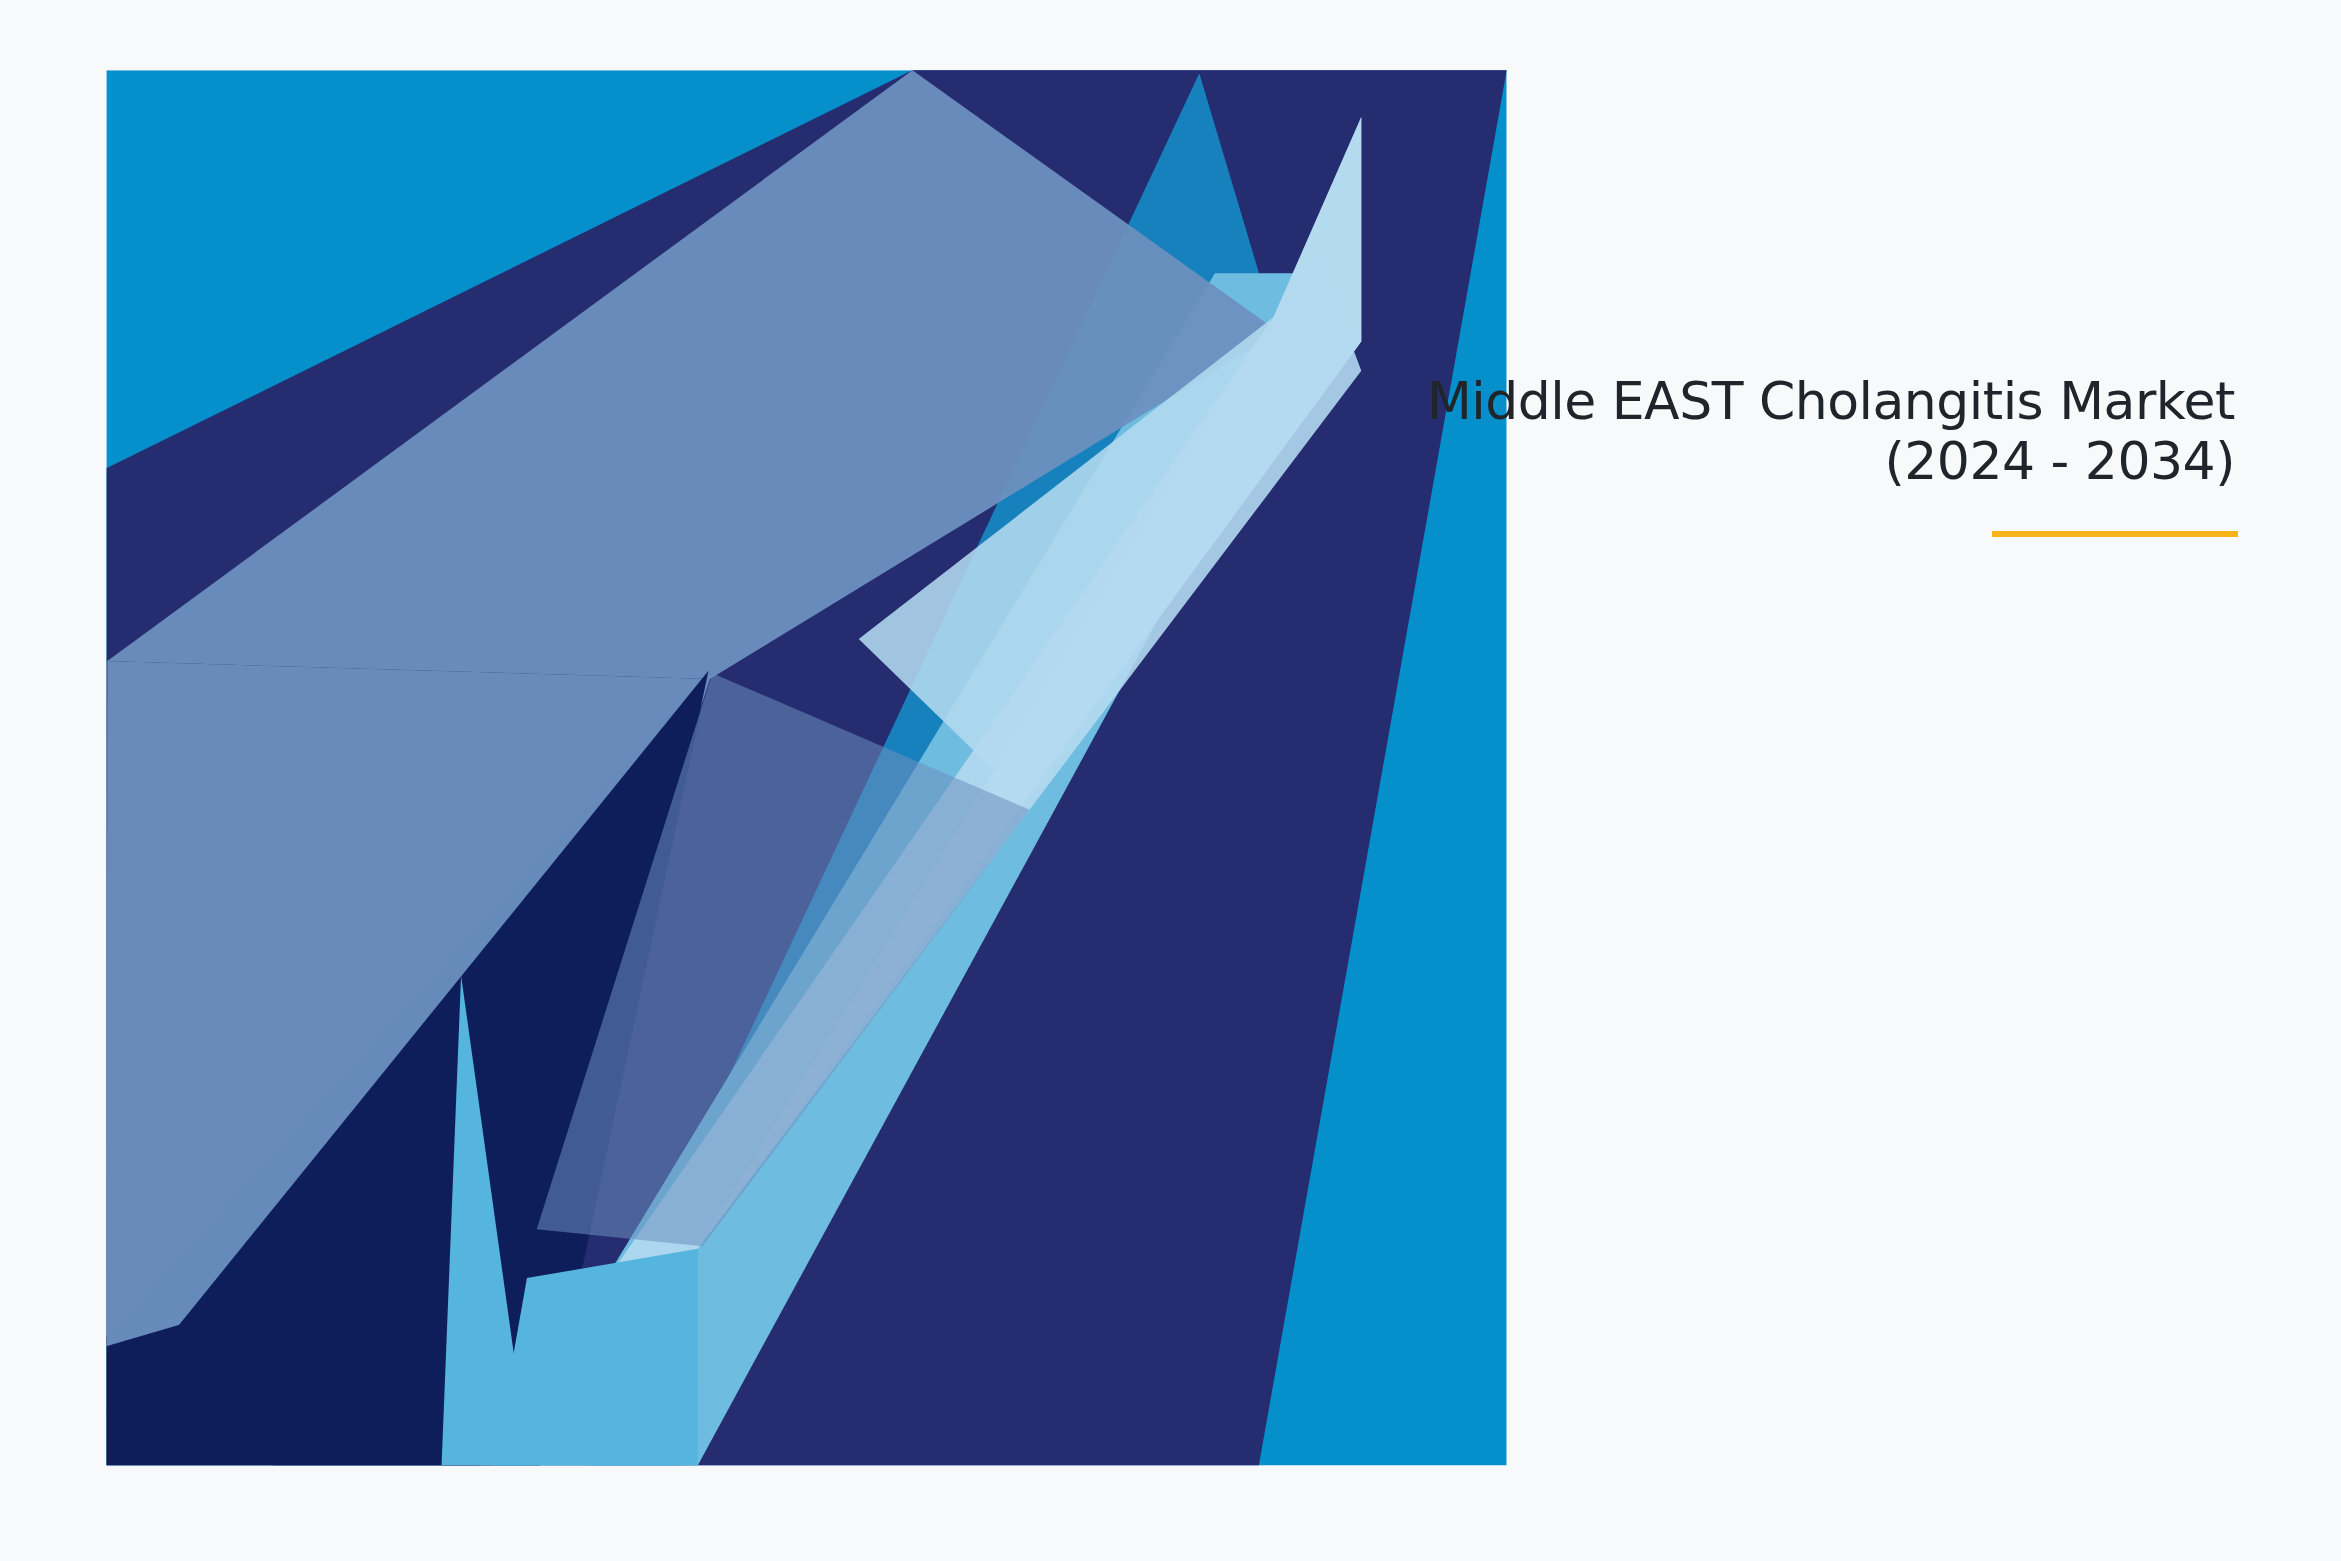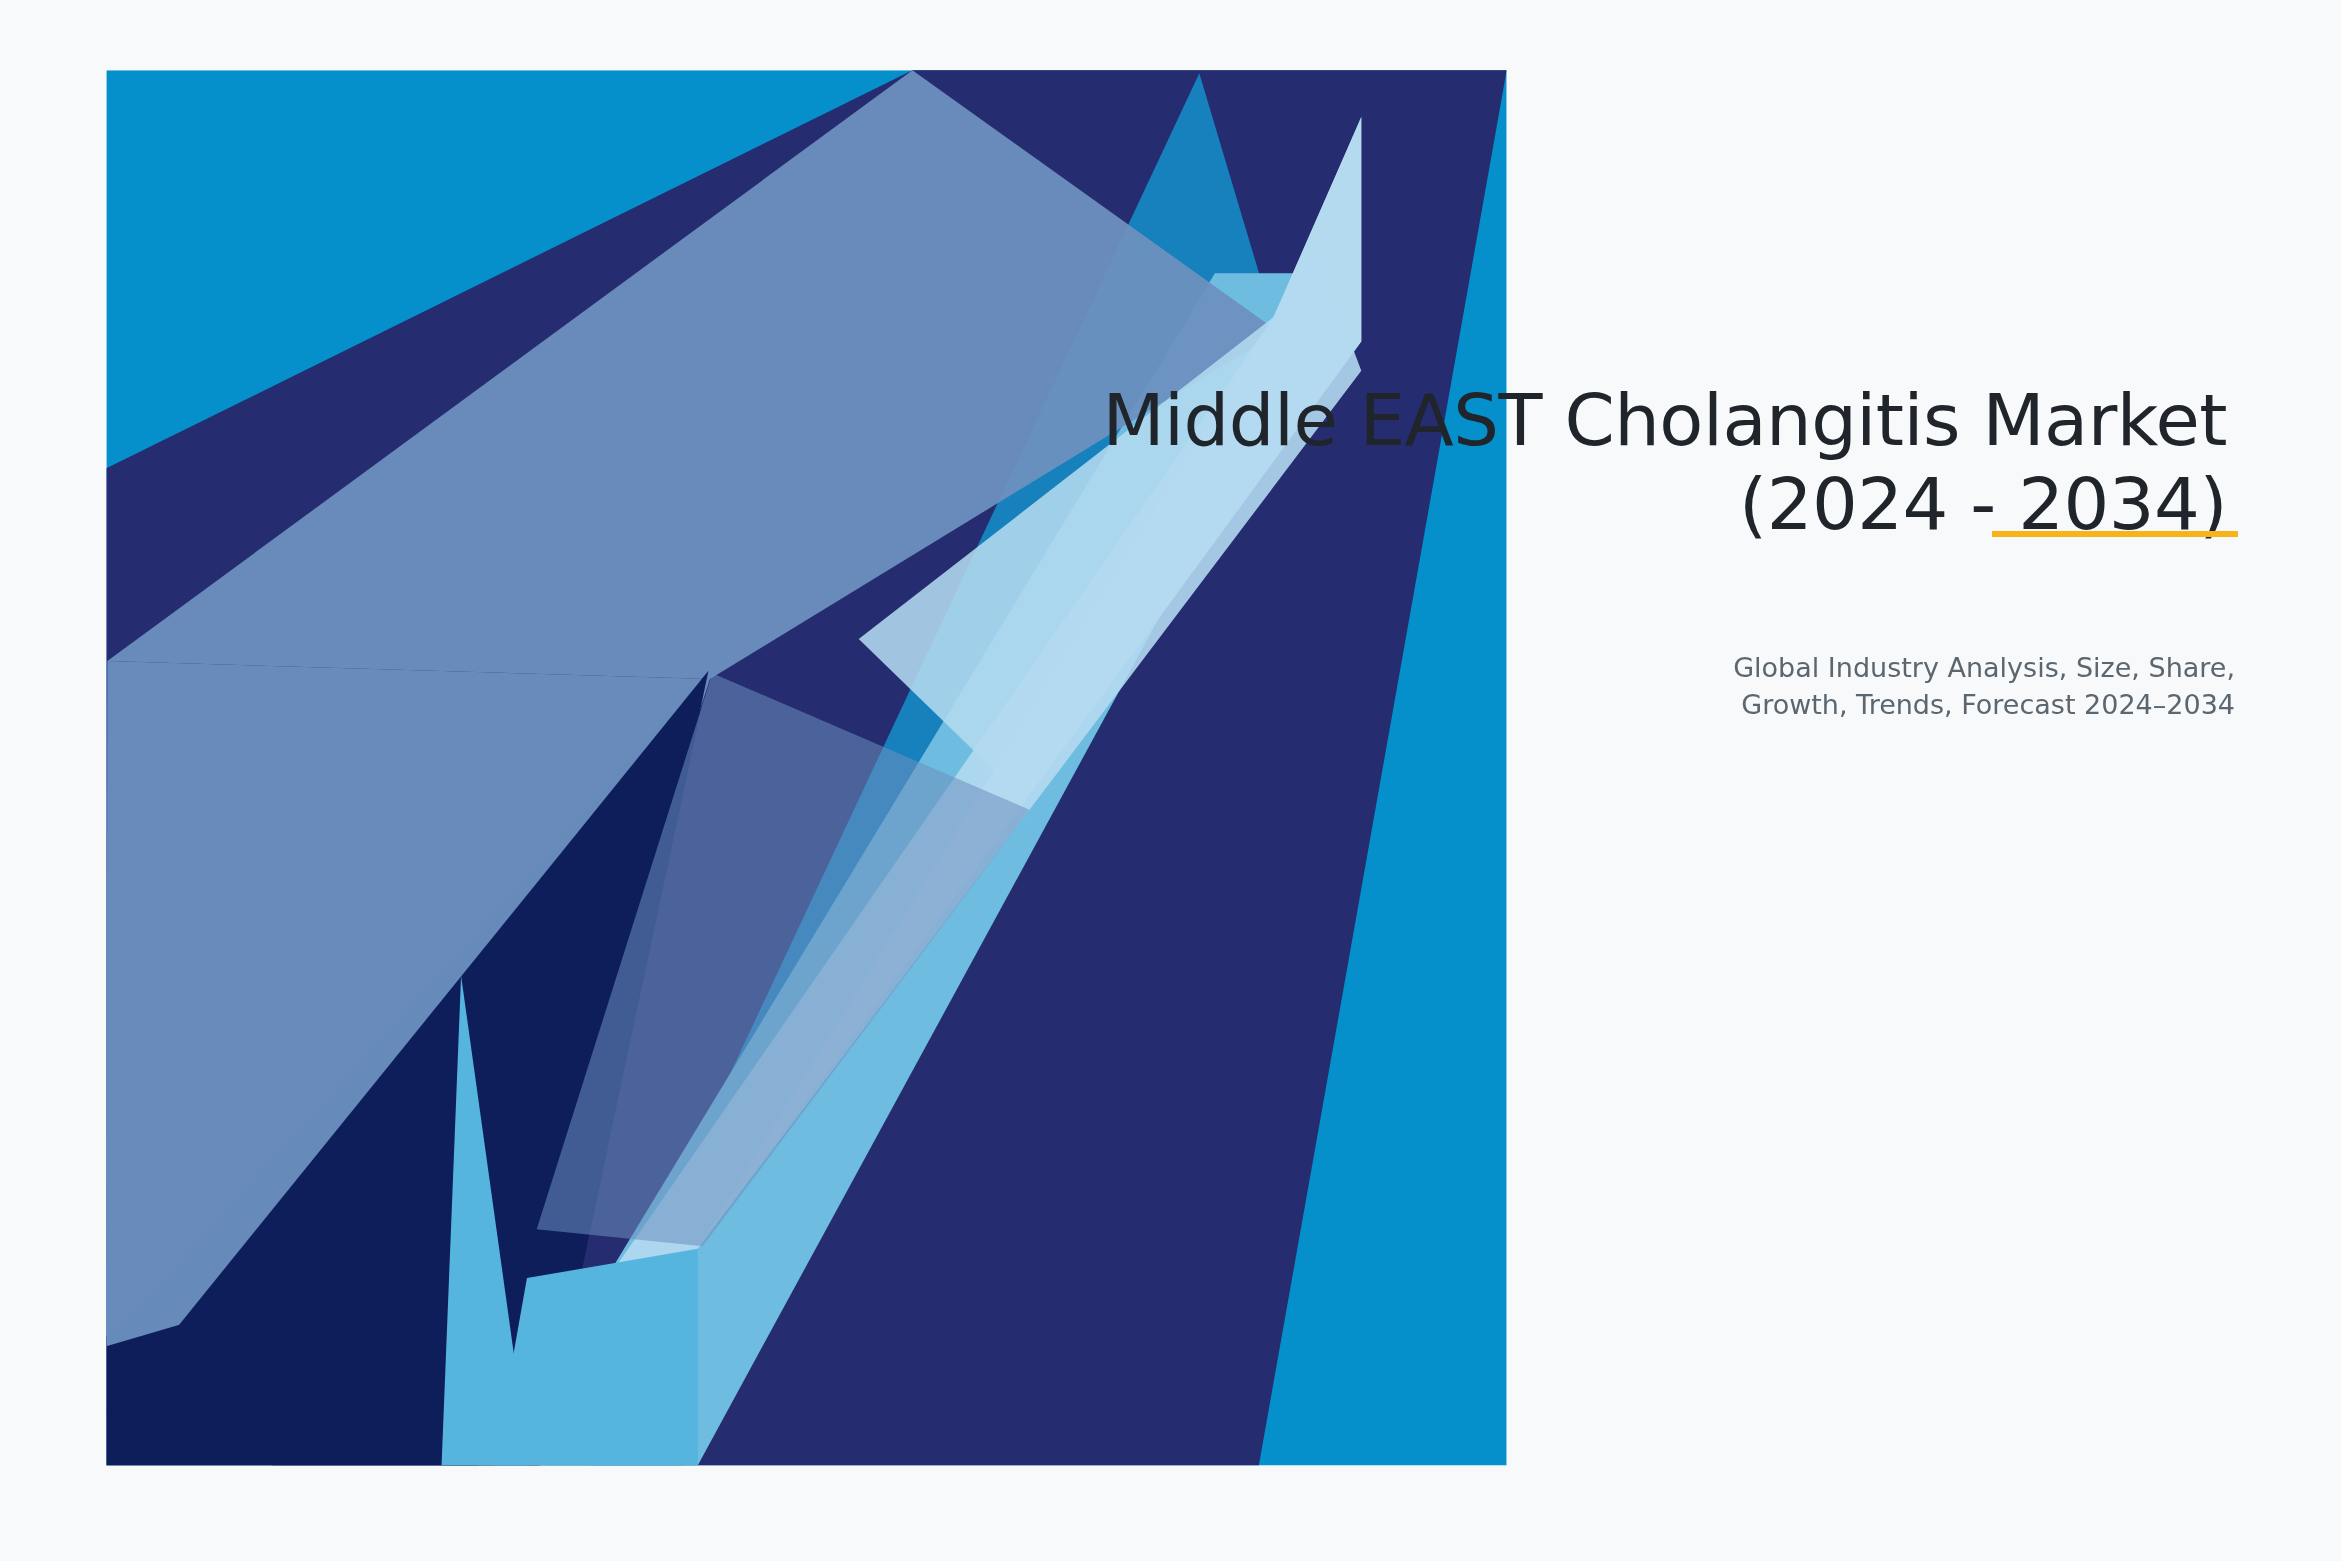--- a/index.html
+++ b/index.html
@@ -29,25 +29,25 @@
   #text-block {
     position: absolute;
     right: 107px;
     top: 371px;
     width: 1317px;
     text-align: right;
     z-index: 5;
   }
   #title {
     font-family: "DejaVu Sans", sans-serif;
-    font-size: 72px;
+    font-size: 52px;
     line-height: 1.16;
     font-weight: 400;
     color: #20252b;
-    margin: 8px;
+    margin: 0;
     letter-spacing: -0.5px;
     white-space: pre-line;
   }
   #rule-wrap {
     position: absolute;
     right: 104px;
     top: 531px;
     width: 246px;
     height: 6.3px;
     z-index: 6;
@@ -121,17 +121,15 @@
 
   <div id="text-block">
     <h1 id="title">Middle EAST Cholangitis Market
 (2024 - 2034)</h1>
   </div>
 
   <div id="rule-wrap">
     <div id="rule"></div>
   </div>
 
-  <div id="subtitle">Global Industry Analysis, Size, Share,
-Growth, Trends, Forecast 2024–2034</div>
 
 </div>
 
 
 </body></html>

